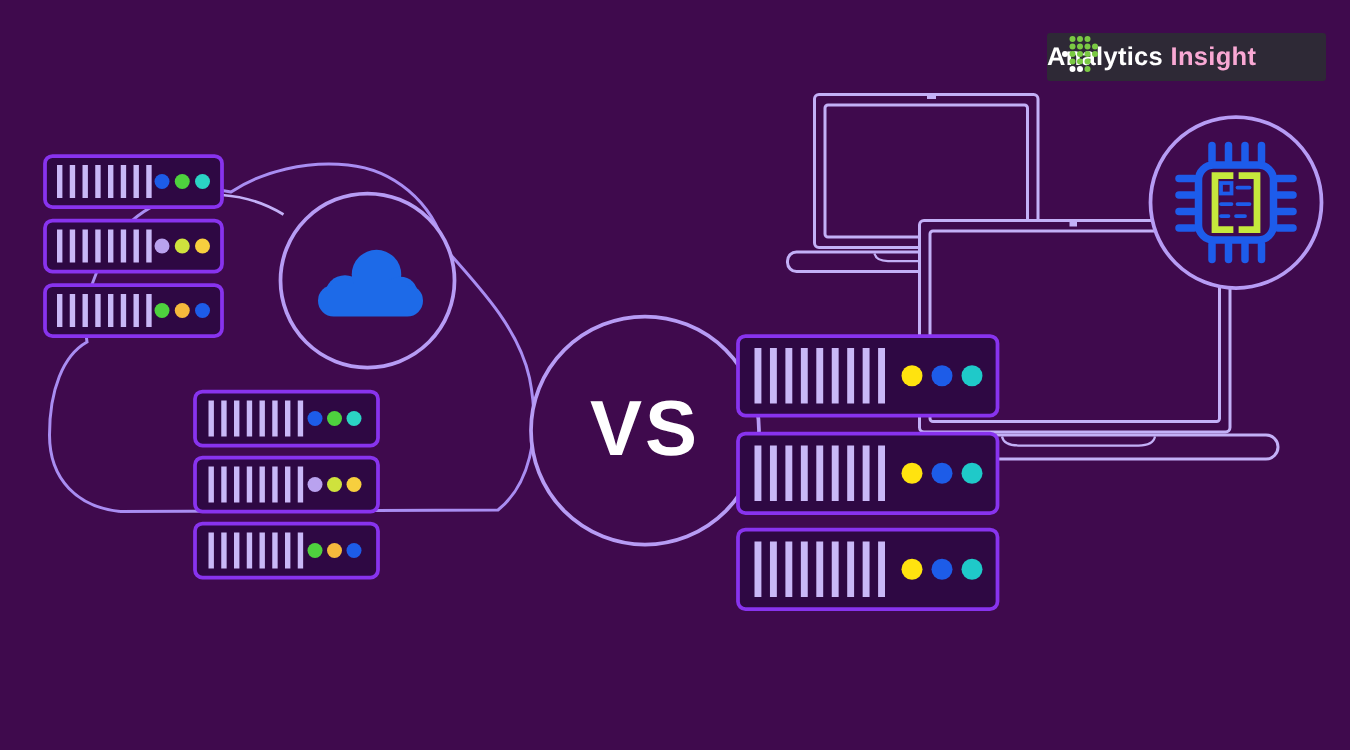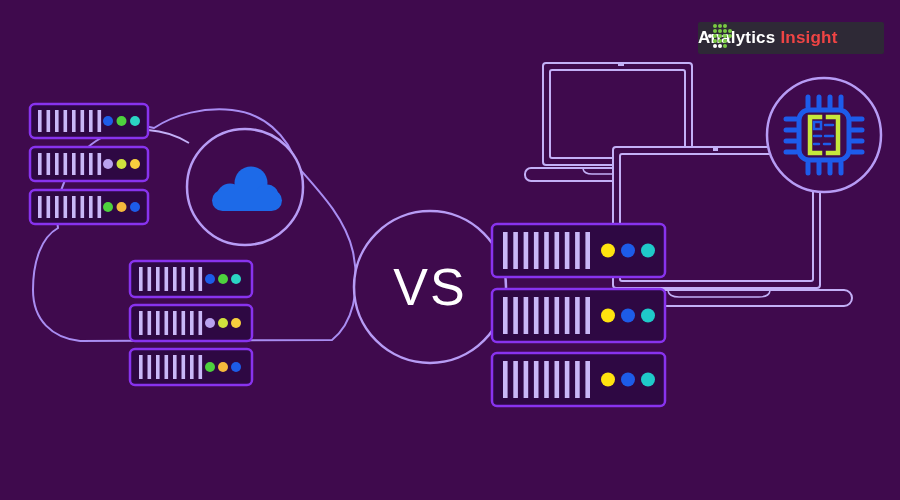--- a/index.html
+++ b/index.html
@@ -17,31 +17,31 @@
   .slats-s{stroke:#C9B8F7;stroke-width:22;stroke-dasharray:3.6 4.9;fill:none;}
   .slats-m{stroke:#C9B8F7;stroke-width:24;stroke-dasharray:3.6 4.9;fill:none;}
   .slats-l{stroke:#C9B8F7;stroke-width:37;stroke-dasharray:4.6 5.7;fill:none;}
   .cloudfill{fill:#1D6AE8;stroke:none;}
   .chip-blue{fill:none;stroke:#1D5CEB;stroke-width:5;stroke-linecap:round;}
   .chip-blue-thin{fill:none;stroke:#1D5CEB;stroke-width:2.5;stroke-linecap:round;}
   .chip-lime{fill:none;stroke:#C6E83C;stroke-width:4.5;stroke-linecap:square;}
   
   .vs-label{
     position:absolute;left:430px;top:289px;transform:translate(-50%,-54%);
-    color:#FFFFFF;font-size:52px;font-weight:normal;letter-spacing:2px;
+    color:#FFFFFF;font-size:52px;font-weight:bold;letter-spacing:2px;
   }
   .logo-bar{
     position:absolute;left:698px;top:22px;width:186px;height:32px;
     background:#2E2936;border-radius:2px;display:flex;align-items:center;
     padding:0;box-sizing:border-box;
   }
   .logo-bar .logo-icon{margin-left:9px;margin-right:6px;display:block;}
   .logo-text{font-size:17px;font-weight:bold;letter-spacing:0.2px;white-space:nowrap;}
   .logo-first{color:#FFFFFF;}
-  .logo-second{color:#ef4444;margin-left:5px;}
+  .logo-second{color:#f9a8d4;margin-left:5px;}
 </style>
 </head>
 <body>
 
 <div class="canvas">
 
   <svg width="900" height="500" viewBox="0 0 900 500">
 
     <path class="cloud-outline" d="M 80 341
          C 52 338, 33 320, 33 290

